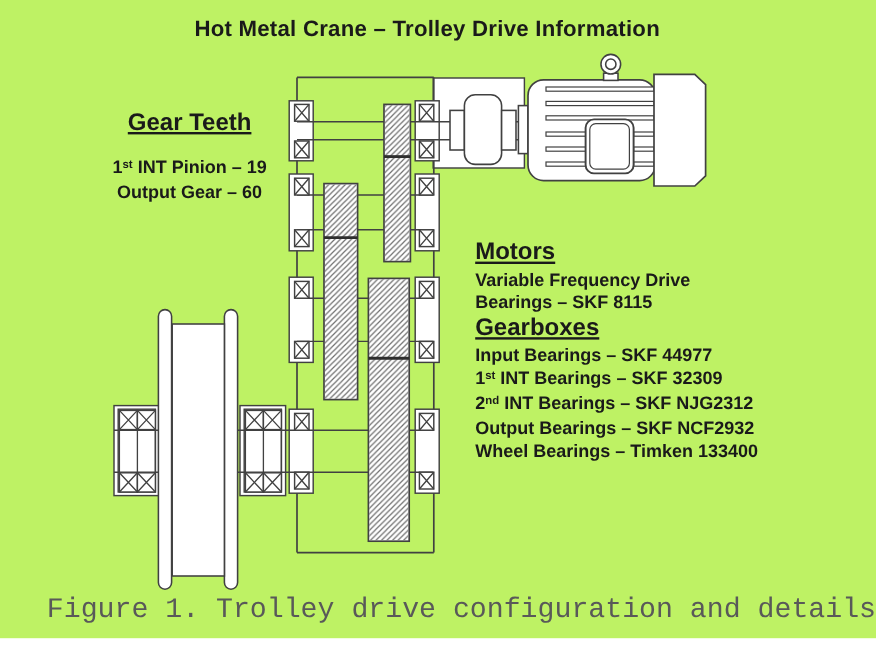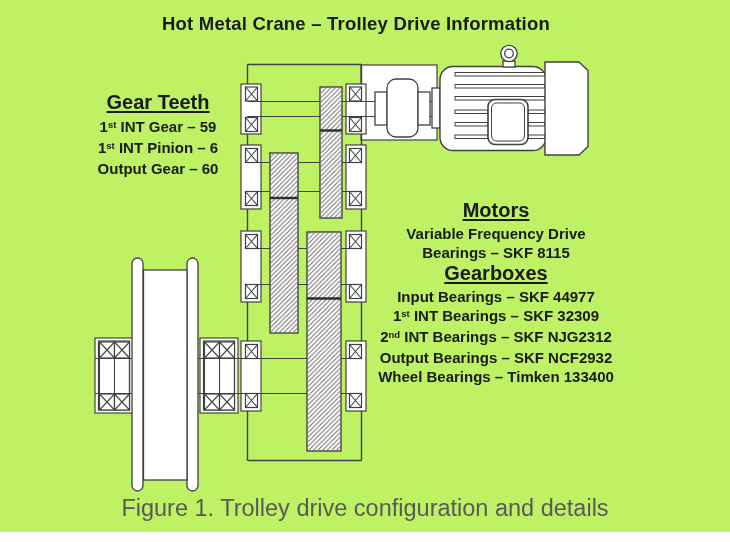--- a/index.html
+++ b/index.html
@@ -2,27 +2,27 @@
 <html><head>
 <meta charset="utf-8">
 <style>
   html,body{margin:0;padding:0;background:#ffffff;}
   .stage{position:relative;width:730px;height:532px;background:#bef264;overflow:hidden;
          font-family:"Liberation Sans",sans-serif;color:#1a1a1a;}
   svg{position:absolute;left:0;top:0;}
   .title{position:absolute;top:13px;left:0;width:712px;text-align:center;
          font-size:18.5px;font-weight:bold;letter-spacing:.2px;}
   .gear-block{position:absolute;top:91px;left:38px;width:240px;text-align:center;}
-  .specs-block{position:absolute;top:199px;left:376px;width:240px;text-align:center;}
+  .specs-block{position:absolute;top:199px;left:396px;width:240px;}
   .spec-heading{font-size:20px;line-height:23px;font-weight:bold;text-decoration:underline;
                 text-decoration-thickness:2px;text-underline-offset:2px;margin-bottom:2px;}
   .spec-line{font-size:15px;line-height:19px;font-weight:bold;white-space:nowrap;}
   .sup{font-size:9.5px;position:relative;top:-4.5px;}
-  .caption{position:absolute;top:495px;left:0;width:730px;text-align:center;
-           font-size:23.5px;color:#595959;}
+  .caption{position:absolute;top:495px;left:0;width:730px;text-align:right;
+           font-size:23.5px;color:#595959;font-family:Liberation Mono, monospace;}
 </style>
 </head>
 <body>
 
 <div class="stage">
 
   <svg width="730" height="542" viewBox="0 0 730 542" xmlns="http://www.w3.org/2000/svg">
     <defs>
       <pattern id="hatch" width="4.6" height="4.6" patternUnits="userSpaceOnUse">
         <path d="M-1.15,1.15 L1.15,-1.15 M0,4.6 L4.6,0 M3.45,5.75 L5.75,3.45" stroke="#6e6e6e" stroke-width="1" fill="none"></path>
@@ -149,24 +149,23 @@
         <rect x="503" y="61" width="12" height="6"></rect>
         <circle cx="509" cy="53.5" r="8.2"></circle>
         <circle cx="509" cy="53.5" r="4.3"></circle>
       </g>
     </g>
   </svg>
 
   <div class="title">Hot Metal Crane – Trolley Drive Information</div>
 
   <div class="gear-block">
-    <div class="spec-heading" style="margin-bottom:3px">Gear Teeth</div>
+    <div class="spec-heading" style="margin-bottom:16px">Gear Teeth</div>
     <div>
-        <div class="spec-line"><span>1</span><span class="sup">st</span><span> INT Gear – 59</span></div>
-        <div class="spec-line"><span>1</span><span class="sup">st</span><span> INT Pinion – 6</span></div>
+        <div class="spec-line"><span>1</span><span class="sup">st</span><span> INT Pinion – 19</span></div>
         <div class="spec-line"><span>Output Gear – 60</span></div>
       </div>
   </div>
 
   <div class="specs-block">
       <div class="spec-heading">Motors</div>
       <div class="spec-line"><span>Variable Frequency Drive</span></div>
       <div class="spec-line"><span>Bearings – SKF 8115</span></div>
       <div class="spec-heading">Gearboxes</div>
       <div class="spec-line"><span>Input Bearings – SKF 44977</span></div>

